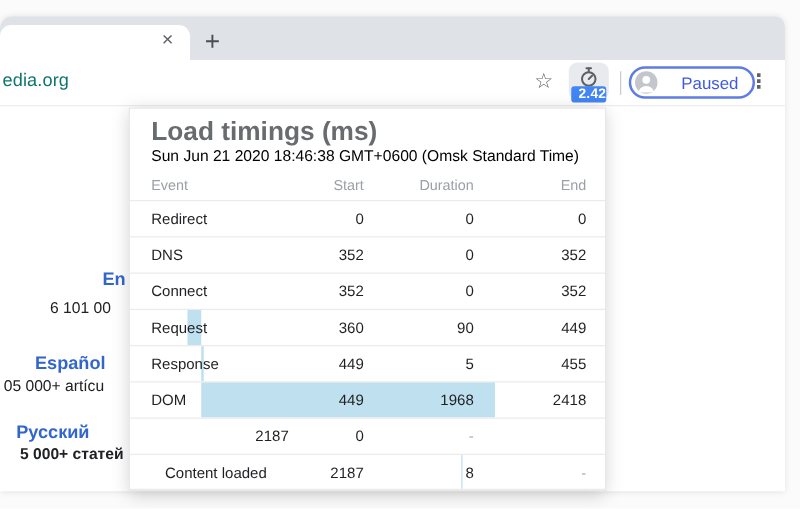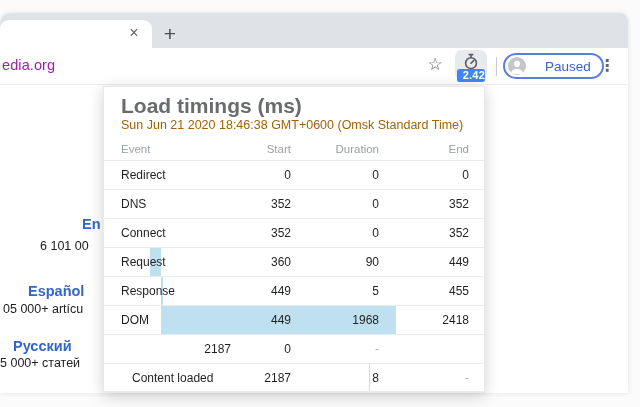--- a/index.html
+++ b/index.html
@@ -13,21 +13,21 @@
           border-radius:10px 8px 0 0;}
   .tab{position:absolute;left:0;top:7px;width:152px;height:28px;background:#fff;
        border-radius:9px 9px 0 0;}
   .tab-close{position:absolute;right:8px;top:3px;width:20px;height:20px;text-align:center;
              line-height:20px;font-size:16px;color:#5f6368;cursor:default;}
   .newtab{position:absolute;left:157px;top:8px;width:26px;height:26px;text-align:center;
           line-height:25px;font-size:21px;color:#4a4e53;border-radius:50%;}
 
   .toolbar{position:absolute;left:0;top:35px;width:100%;height:37px;background:#fff;
            border-bottom:1px solid #ededee;box-sizing:border-box;}
-  .url{position:absolute;left:2px;top:9px;font-size:14.5px;color:#a21caf;letter-spacing:.1px;}
+  .url{position:absolute;left:2px;top:9px;font-size:14.5px;color:#0f766e;letter-spacing:.1px;}
   .star{position:absolute;left:424px;top:5px;width:22px;height:24px;text-align:center;
         line-height:24px;font-size:17px;color:#5f6368;}
   .ext-btn{position:absolute;left:455px;top:2px;width:32px;height:30px;background:#e9eaed;
            border-radius:7px;}
   .ext-btn svg{position:absolute;left:7px;top:3px;}
   .ext-badge{position:absolute;left:457px;top:21px;width:28px;height:13px;background:#4285f4;
              border-radius:2.5px;color:#fff;font-size:11px;line-height:13px;text-align:right;
              font-weight:bold;letter-spacing:.2px;}
   .sep{position:absolute;left:496px;top:9px;width:1px;height:19px;background:#c9cccf;}
   .pill{position:absolute;left:503px;top:5px;height:22px;border:2px solid #5d7ce4;
@@ -41,21 +41,21 @@
   
   .frag{position:absolute;white-space:nowrap;text-align:right;}
   .frag-link{color:#3366cc;font-weight:bold;font-size:14.5px;}
   .frag-plain{color:#202124;font-size:12.5px;}
 
   
   .popup{position:absolute;left:103px;top:86px;width:382px;height:307px;background:#fff;
          border:1px solid rgba(0,0,0,0.09);box-sizing:border-box;
          box-shadow:0 3px 14px rgba(0,0,0,0.18);overflow:hidden;}
   .p-title{position:absolute;left:17px;top:7px;font-size:21px;font-weight:bold;color:#696c6f;}
-  .p-date{position:absolute;left:17px;top:31px;font-size:12.5px;color:#a16207;}
+  .p-date{position:absolute;left:17px;top:31px;font-size:12.5px;color:#000000;}
   .p-grid{display:grid;grid-template-columns:110px 60px 88px 90px;padding-left:17px;
           padding-right:15px;align-items:center;}
   .p-head{position:absolute;left:0;right:0;top:51px;height:22px;color:#9aa0a6;font-size:11.5px;}
   .p-head .num{text-align:right;}
   .p-rows{position:absolute;left:0;right:0;top:73px;}
   .prow{position:relative;height:29px;border-top:1px solid #ebebeb;box-sizing:border-box;
         font-size:12px;color:#1f2023;}
   .prow:last-child{border-bottom:1px solid #ebebeb;}
   .prow .p-grid{position:relative;height:100%;z-index:1;}
   .cell.num{text-align:right;}
@@ -105,21 +105,21 @@
       </div>
       <div class="kebab">⋮</div>
     </div>
 
     <div id="frags">
         <div class="frag frag-link" style="left: 82px; top: 203px;">En</div>
         <div class="frag frag-plain" style="left: 40px; top: 226px;">6 101 00</div>
         <div class="frag frag-link" style="left: 28px; top: 270px;">Español</div>
         <div class="frag frag-plain" style="left: 3px; top: 289px;">05 000+ artícu</div>
         <div class="frag frag-link" style="left: 13px; top: 325px;">Русский</div>
-        <div class="frag frag-plain" style="left: 0px; top: 343px;">5 000+ статей</div>
+        <div class="frag frag-plain" style="left: 16px; top: 343px; font-weight: bold;">5 000+ статей</div>
       </div>
   </div>
 
   <div class="popup">
     <div class="p-title">Load timings (ms)</div>
     <div class="p-date">Sun Jun 21 2020 18:46:38 GMT+0600 (Omsk Standard Time)</div>
     <div class="p-head p-grid">
       <div class="cell">Event</div>
       <div class="cell num">Start</div>
       <div class="cell num">Duration</div>

